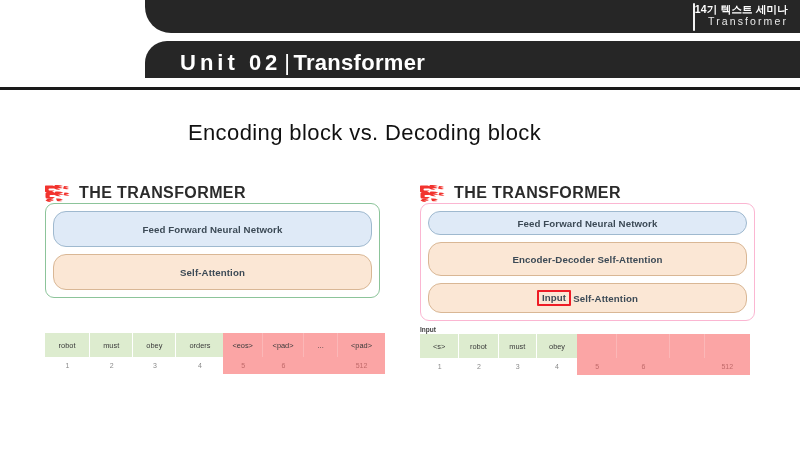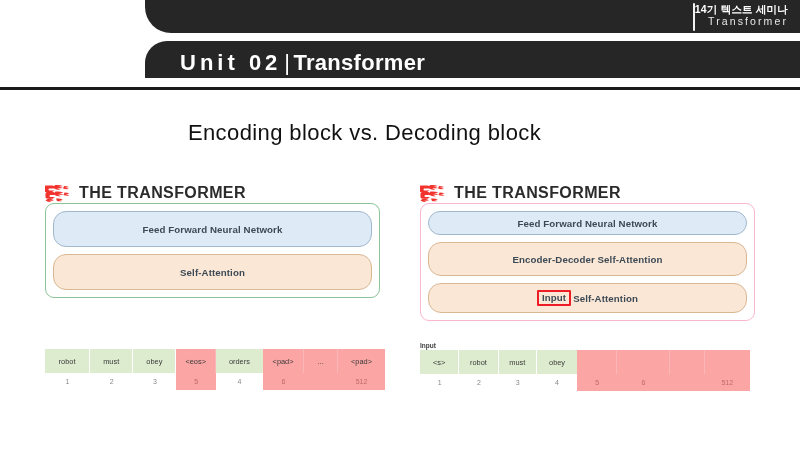--- a/index.html
+++ b/index.html
@@ -67,21 +67,21 @@
   .layer.ffn{background:#dfeaf7;border:1.1px solid #9fb9cf;}
   .layer.attn{background:#fbe7d5;border:1.1px solid #d9b795;}
   .layer + .layer{margin-top:7px;}
 
   .masked-hl{
     border:2px solid #ee1c25;padding:0px 3px;margin-right:2px;border-radius:1px;
     display:inline-block;line-height:12px;
   }
 
   
-  .tokens-wrap{position:absolute;margin-top:16px;}
+  .tokens-wrap{position:absolute;}
   .input-label{font-size:6.5px;font-weight:700;color:#404040;margin-bottom:1px;}
   .token-row{display:flex;}
   .cell{
     box-sizing:border-box;display:flex;flex-direction:column;align-items:center;
   }
   .cell .tok{
     width:100%;box-sizing:border-box;display:flex;align-items:center;justify-content:center;
     font-size:7.4px;color:#3a3a3a;font-weight:400;
   }
   .cell .num{
@@ -151,27 +151,27 @@
         <div class="num" style="height:17px;">1</div>
       </div>
       <div class="cell green" style="width:46px;">
         <div class="tok" style="height:24px;">must</div>
         <div class="num" style="height:17px;">2</div>
       </div>
       <div class="cell green" style="width:46px;">
         <div class="tok" style="height:24px;">obey</div>
         <div class="num" style="height:17px;">3</div>
       </div>
+      <div class="cell green last" style="width:50px;">
+        <div class="tok" style="height:24px;">orders</div>
+        <div class="num" style="height:17px;">4</div>
+      </div>
       <div class="cell pink" style="width:42px;">
         <div class="tok" style="height:24px;">&lt;eos&gt;</div>
         <div class="num" style="height:17px;">5</div>
-      </div>
-      <div class="cell green last" style="width:50px;">
-        <div class="tok" style="height:24px;">orders</div>
-        <div class="num" style="height:17px;">4</div>
       </div>
       <div class="cell pink" style="width:44px;">
         <div class="tok" style="height:24px;">&lt;pad&gt;</div>
         <div class="num" style="height:17px;">6</div>
       </div>
       <div class="cell pink" style="width:36px;">
         <div class="tok" style="height:24px;">...</div>
         <div class="num" style="height:17px;"></div>
       </div>
       <div class="cell pink last" style="width:50px;">

